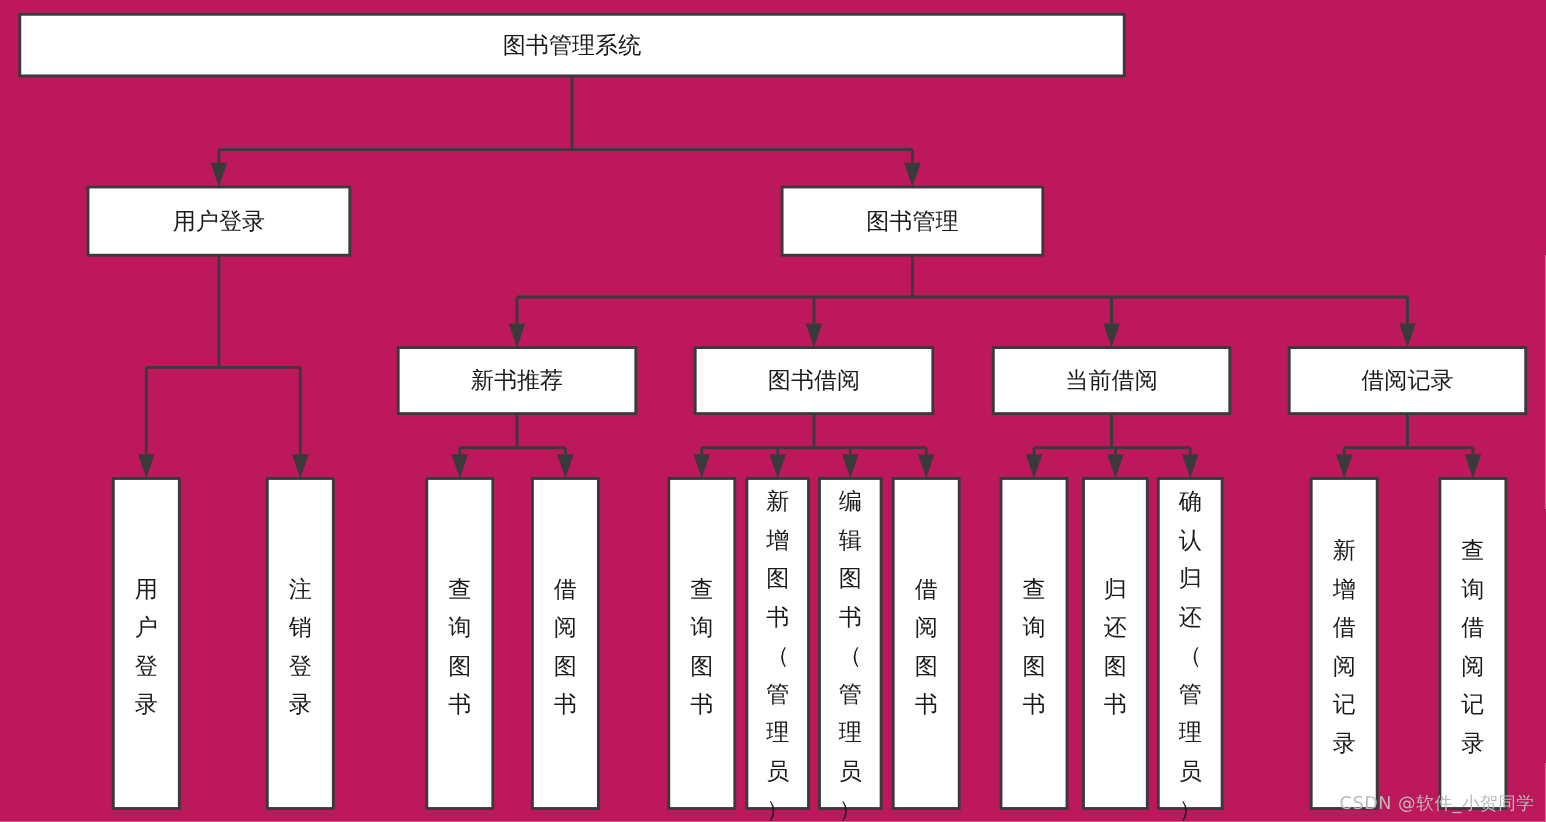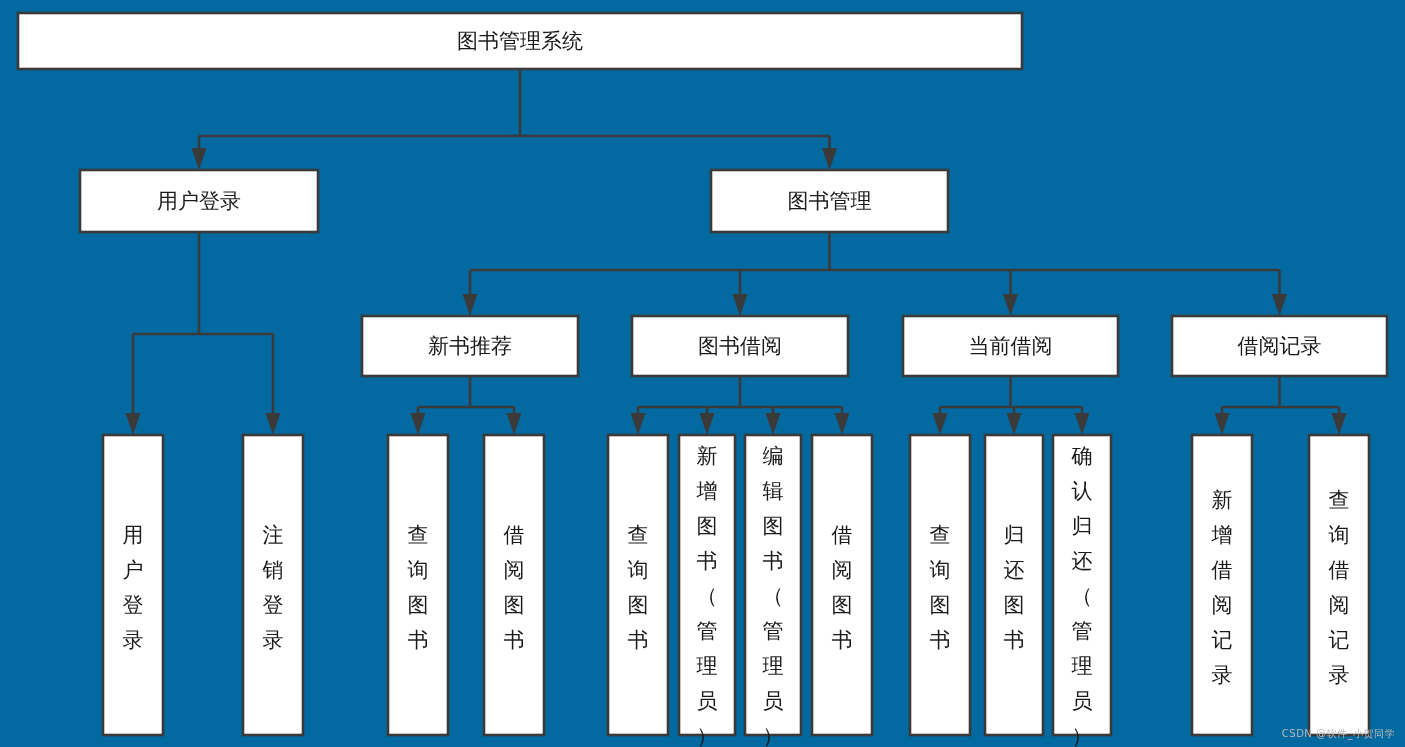--- a/index.html
+++ b/index.html
@@ -12,21 +12,21 @@
     width: 1405px;
     height: 747px;
     font-family: "DejaVu Sans", "Liberation Sans", sans-serif;
     overflow: hidden;
     position: relative;
   }
   #diagram-root {
     position: relative;
     width: 1405px;
     height: 747px;
-    background: #0369a1;
+    background: #be185d;
   }
   svg#flow-svg {
     position: absolute;
     left: 0;
     top: 0;
     width: 1405px;
     height: 747px;
     display: block;
   }
   .node-rect {
@@ -56,21 +56,21 @@
     font-family: "DejaVu Sans", "Liberation Sans", sans-serif;
     font-size: 21px;
     fill: #1a1a1a;
     text-anchor: middle;
   }
   .watermark {
     position: absolute;
     right: 10px;
     bottom: 6px;
     font-family: "DejaVu Sans", "Liberation Sans", sans-serif;
-    font-size: 10px;
+    font-size: 16px;
     color: #b9b9b9;
     white-space: nowrap;
     letter-spacing: 0.5px;
     user-select: none;
   }
 </style>
 </head>
 <body>
 
 <div id="diagram-root">

